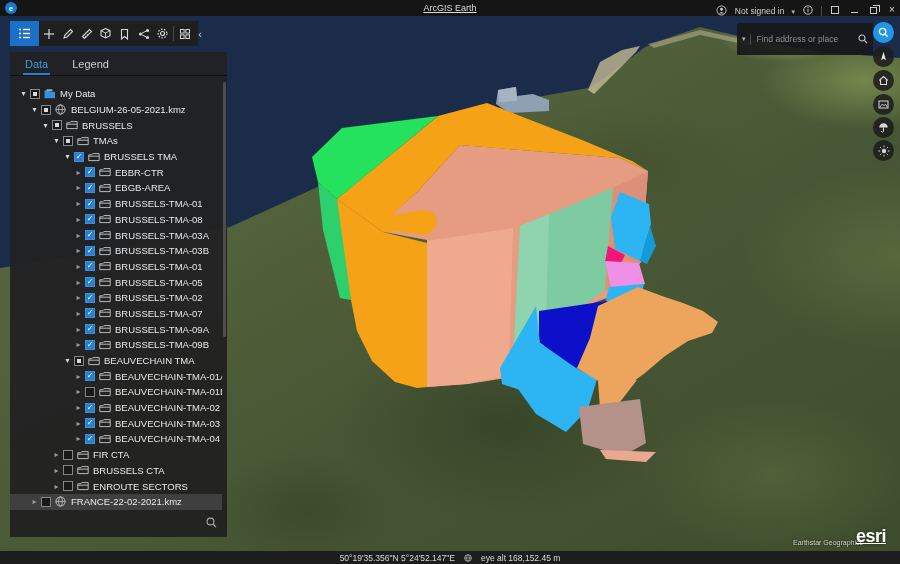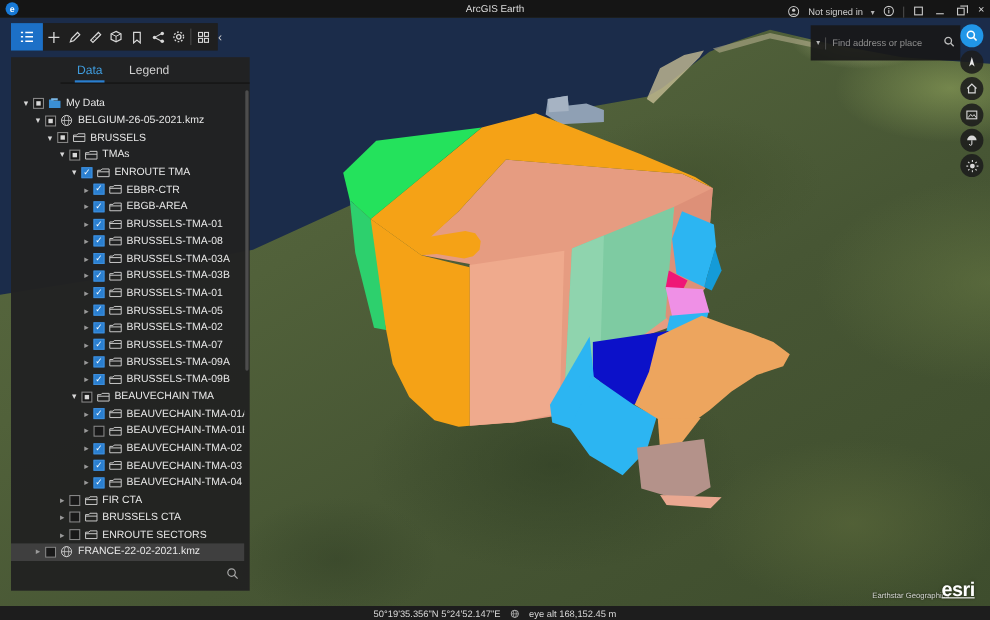--- a/index.html
+++ b/index.html
@@ -2,21 +2,21 @@
 <html><head>
 <meta charset="utf-8">
 <style>
   html,body{margin:0;padding:0;background:#000;}
   *{box-sizing:border-box;font-family:"Liberation Sans",sans-serif;}
   #app{position:relative;width:900px;height:564px;overflow:hidden;background:#222;}
 
   
   #titlebar{position:absolute;left:0;top:0;width:900px;height:16px;background:#151515;display:flex;align-items:center;z-index:50;}
   #app-logo{position:absolute;left:5px;top:2px;width:12px;height:12px;border-radius:50%;background:#1779d6;color:#fff;font-size:8px;display:flex;align-items:center;justify-content:center;font-weight:bold;}
-  #title{position:absolute;left:0;right:0;text-align:center;color:#dcdcdc;font-size:9px;}
+  #title{position:absolute;left:0;right:0;text-align:center;color:#dcdcdc;font-size:9px;text-decoration:underline;}
   #tb-right{position:absolute;right:2px;top:0;height:16px;display:flex;align-items:flex-end;gap:7px;color:#c9c9c9;}
   #tb-right .wicon{display:flex;align-items:center;justify-content:center;width:12px;height:12px;}
   #signin-label{font-size:8.5px;color:#cfcfcf;}
   .caret{font-size:7px;color:#b5b5b5;}
   .tb-divider{width:1px;height:10px;background:#4a4a4a;}
   .btn-min{width:7px;height:1px;background:#c9c9c9;margin-top:5px;}
   .btn-restore{width:7px;height:7px;border:1px solid #c9c9c9;position:relative;}
   .btn-restore::after{content:"";position:absolute;left:2px;top:-3px;width:6px;height:6px;border-top:1px solid #c9c9c9;border-right:1px solid #c9c9c9;}
   .btn-full{width:8px;height:8px;border:1px solid #c9c9c9;}
   .btn-close{font-size:10px;color:#d6d6d6;line-height:10px;}
@@ -49,21 +49,21 @@
   .navbtn.blue{background:#2196e8;}
 
   
   #toolbar{position:absolute;left:10px;top:21px;width:188px;height:25px;background:#1f1f1f;display:flex;align-items:center;z-index:40;}
   #toolbar .tool{height:25px;display:flex;align-items:center;justify-content:center;flex:0 0 19px;}
   #toolbar .tool.first{flex:0 0 29px;background:#1c70c7;}
   #toolbar .tdiv{flex:0 0 1px;height:15px;background:#484848;margin:0 1px;}
   #toolbar .chev{color:#cfcfcf;font-size:11px;flex:0 0 12px;text-align:center;}
 
   
-  #panel{position:absolute;left:10px;top:52px;width:217px;height:485px;background:rgba(34,34,34,.97);z-index:30;padding-left:45px;}
+  #panel{position:absolute;left:10px;top:52px;width:217px;height:485px;background:rgba(34,34,34,.97);z-index:30;}
   #tabbar{height:24px;display:flex;align-items:flex-end;padding-left:15px;gap:24px;border-bottom:1px solid #111;}
   .tab{font-size:11px;padding-bottom:5px;color:#cfcfcf;position:relative;}
   .tab.active{color:#3f9bdc;}
   .tab.active::after{content:"";position:absolute;left:-2px;right:-2px;bottom:0;height:2px;background:#2a7fd0;}
   #tree{position:absolute;left:0;top:25px;right:5px;bottom:24px;padding-top:9px;overflow:hidden;}
   .trow{height:15.7px;display:flex;align-items:center;color:#e8e8e8;font-size:9.5px;white-space:nowrap;}
   .trow.selected{background:#3f3f3f;margin-right:-5px;padding-right:5px;}
   .expander{width:13px;flex:0 0 13px;text-align:center;font-size:8px;color:#d8d8d8;}
   .expander.collapsed{color:#9a9a9a;}
   .cb{width:10px;height:10px;flex:0 0 10px;border:1px solid #868686;background:#191919;margin-right:4px;display:flex;align-items:center;justify-content:center;}
@@ -340,21 +340,21 @@
         </div>
         <div class="trow" style="padding-left: 51px;">
           <span class="expander">▾</span>
           <span class="cb checked">✓</span>
           <span class="ticon">
             <svg width="12" height="10" viewBox="0 0 12 10">
               <path d="M0.8 2.8 h3 l1 -1.2 h6.4 v7 h-10.4 Z" fill="none" stroke="#c9c9c9" stroke-width=".9"></path>
               <line x1="0.8" y1="4.2" x2="11.2" y2="4.2" stroke="#c9c9c9" stroke-width=".9"></line>
             </svg>
           </span>
-          <span>ENROUTE TMA</span>
+          <span>BRUSSELS TMA</span>
         </div>
         <div class="trow" style="padding-left: 62px;">
           <span class="expander collapsed">▸</span>
           <span class="cb checked">✓</span>
           <span class="ticon">
             <svg width="12" height="10" viewBox="0 0 12 10">
               <path d="M0.8 2.8 h3 l1 -1.2 h6.4 v7 h-10.4 Z" fill="none" stroke="#c9c9c9" stroke-width=".9"></path>
               <line x1="0.8" y1="4.2" x2="11.2" y2="4.2" stroke="#c9c9c9" stroke-width=".9"></line>
             </svg>
           </span>

